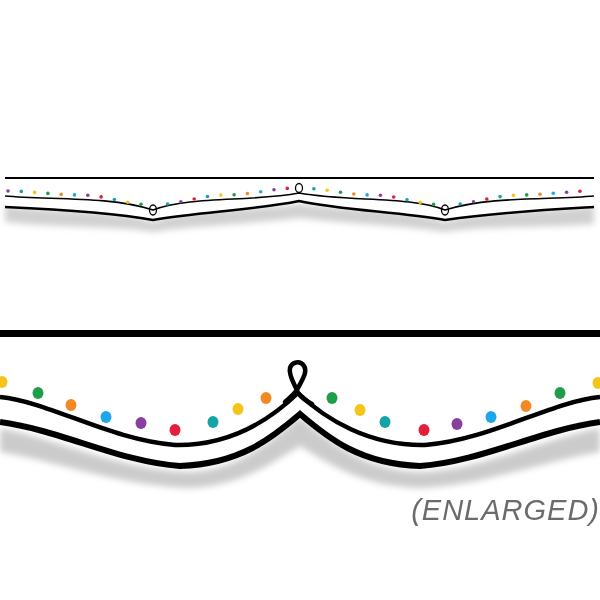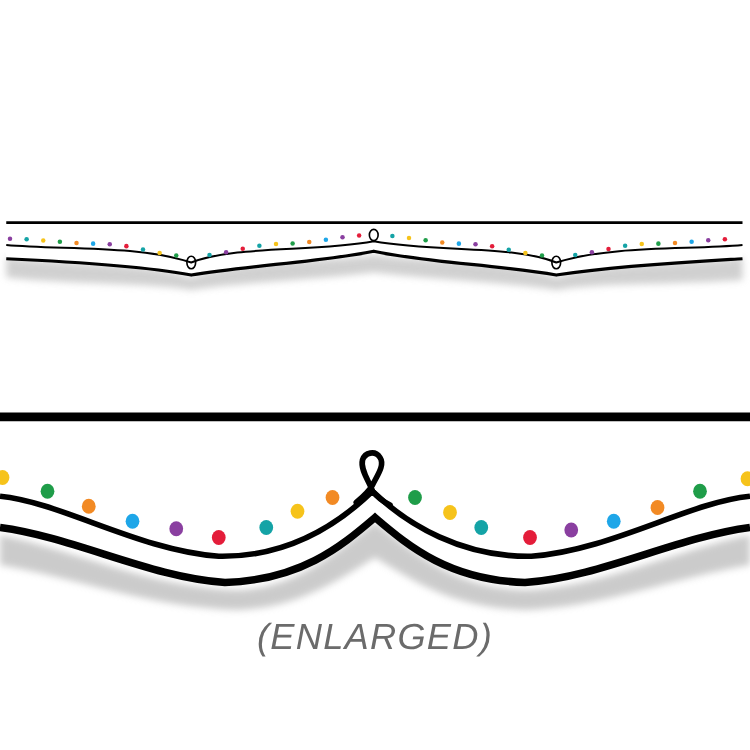--- a/index.html
+++ b/index.html
@@ -1,19 +1,19 @@
 <!DOCTYPE html>
 <html><head>
 <meta charset="utf-8">
 <style>
   html, body { margin: 0; padding: 0; background: #ffffff; }
   body { width: 600px; height: 600px; position: relative; overflow: hidden; font-family: "Liberation Sans", sans-serif; }
   .stage { position: absolute; left: 0; top: 0; width: 600px; height: 600px; }
   .caption {
-    position: absolute; left: 0; top: 494px; width: 600px; text-align: center;
+    position: absolute; left: 0; top: 494px; width: 600px; text-align: right;
     font-family: "Liberation Sans", sans-serif; font-style: italic; font-size: 29px;
     color: #6b6b6b; letter-spacing: 1px;
   }
 </style>
 </head>
 <body>
 
 <svg class="stage" width="600" height="600" viewBox="0 0 600 600">
   <defs>
     <filter id="sh" x="-5%" y="-20%" width="110%" height="160%">

